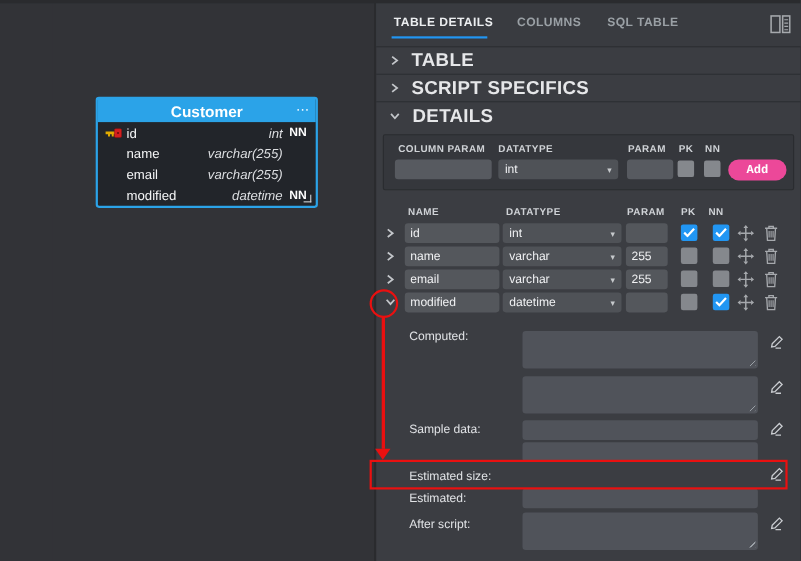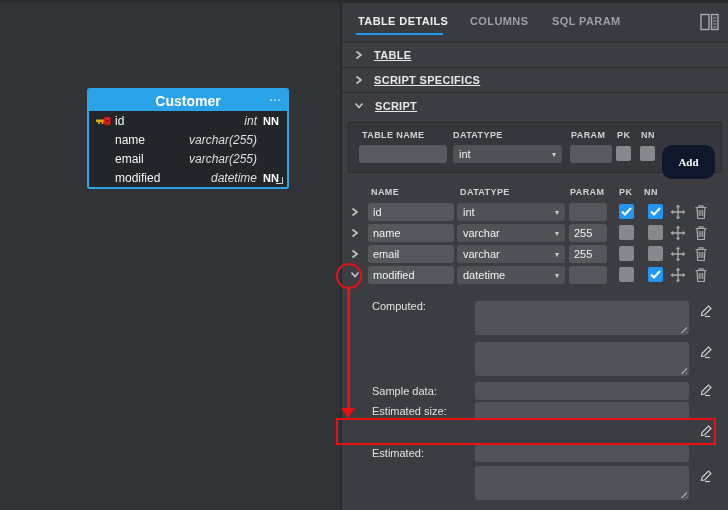--- a/index.html
+++ b/index.html
@@ -25,39 +25,39 @@
   
   .panel { position:absolute; left:340px; top:0; width:388px; height:510px; background:#3b3d42; border-left:2px solid #2a2b2e; }
   .tabbar { position:absolute; left:0; top:0; width:388px; height:43px; background:#393b40; border-bottom:1px solid #2c2e32; }
   .tab { position:absolute; top:15px; font-size:11px; font-weight:bold; letter-spacing:.4px; color:#9aa0a5; cursor:pointer; }
   .tab.active { color:#eceef0; }
   .tab-underline { position:absolute; left:14px; top:33px; width:87px; height:2px; background:#2196f3; }
   .panel-toggle { position:absolute; right:11px; top:13px; width:19px; height:18px; cursor:pointer; }
 
   .section { position:absolute; left:0; width:388px; height:25px; display:flex; align-items:center;
              padding-left:12px; gap:11px; border-bottom:1px solid #2c2e32; cursor:pointer; }
-  .section-label { font-size:11px; font-weight:bold; letter-spacing:.3px; color:#e6e7e9;text-decoration:underline; }
+  .section-label { font-size:17px; font-weight:bold; letter-spacing:.3px; color:#e6e7e9; }
   .chev { display:flex; align-items:center; }
 
   
   .addform { position:absolute; left:6px; top:122px; width:374px; height:51px; background:#35373c;
              border:1px solid #2a2c2f; border-radius:2px; }
   .flabel { position:absolute; top:7px; font-size:9px; font-weight:bold; letter-spacing:.4px; color:#cfd2d6; }
   .tinput { position:absolute; height:18px; background:#575a60; border:none; border-radius:3px;
             color:#f0f1f3; font-size:11px; padding:0 5px; font-family:"Liberation Sans",sans-serif; outline:none; }
   .sel { position:absolute; height:18px; background:#4f5257; border-radius:3px; color:#f0f1f3; font-size:11px;
          display:flex; align-items:center; padding:0 6px; cursor:pointer; }
   .sel .arrow { margin-left:auto; font-size:8px; color:#c6c9cc; }
   .cb { position:absolute; width:15px; height:15px; border-radius:2px; background:#85888d; cursor:pointer; }
   .cb.checked { background:#2196f3; }
   .cb svg { display:none; position:absolute; left:2px; top:3px; }
   .cb.checked svg { display:block; }
-  .btn-add { position:absolute; left:313px; top:22px; width:53px; height:34px; border:none; border-radius:10px;
-             background:#0f172a; color:#fff; font-size:11px; font-weight:bold; cursor:pointer;
-             font-family:Liberation Serif, serif; }
+  .btn-add { position:absolute; left:313px; top:22px; width:53px; height:19px; border:none; border-radius:10px;
+             background:#ec4899; color:#fff; font-size:11px; font-weight:bold; cursor:pointer;
+             font-family:Liberation Mono, monospace; }
 
   
   .hlabel { position:absolute; top:187px; font-size:9px; font-weight:bold; letter-spacing:.4px; color:#cfd2d6; }
   .lrow { position:absolute; left:0; width:388px; height:18px; }
   .lrow .chev { position:absolute; left:8px; top:4px; cursor:pointer; }
   .lrow .name-in { left:26px; top:0; width:86px; background:#54575c; }
   .lrow .sel { left:115px; top:0; width:108px; }
   .lrow .param-in { left:227px; top:0; width:38px; background:#54575c; }
   .lrow .cb { top:1px; }
   .rowicon { position:absolute; top:1px; width:16px; height:16px; cursor:pointer; }
@@ -123,21 +123,21 @@
       </div>
       <div class="tw-resize"></div>
     </div>
   </div>
 
   <div class="panel">
 
     <div class="tabbar">
       <span class="tab active" style="left:16px">TABLE DETAILS</span>
       <span class="tab" style="left:128px">COLUMNS</span>
-      <span class="tab" style="left:210px">SQL PARAM</span>
+      <span class="tab" style="left:210px">SQL TABLE</span>
       <div class="tab-underline"></div>
       <span class="panel-toggle">
         <svg width="19" height="18" viewBox="0 0 19 18">
           <rect x="1" y="1.5" width="8" height="15" fill="none" stroke="#a6a9ad" stroke-width="1.4"></rect>
           <rect x="11.5" y="1.5" width="6.5" height="15" fill="none" stroke="#a6a9ad" stroke-width="1.4"></rect>
           <path d="M13 5 h3.5 M13 8 h3.5 M13 11 h3.5 M13 14 h3.5" stroke="#a6a9ad" stroke-width="1"></path>
         </svg>
       </span>
     </div>
 
@@ -156,25 +156,25 @@
           </svg>
       </span>
       <span class="section-label">SCRIPT SPECIFICS</span>
     </div>
     <div class="section" style="top:93px; border-bottom:none">
       <span class="chev">
         <svg width="10" height="9" viewBox="0 0 10 9">
             <path d="M1.5 2.5 L5 6.5 L8.5 2.5" fill="none" stroke="#c3c6ca" stroke-width="1.6"></path>
           </svg>
       </span>
-      <span class="section-label">SCRIPT</span>
+      <span class="section-label">DETAILS</span>
     </div>
 
     <div class="addform">
-      <span class="flabel" style="left:13px">TABLE NAME</span>
+      <span class="flabel" style="left:13px">COLUMN PARAM</span>
       <span class="flabel" style="left:104px">DATATYPE</span>
       <span class="flabel" style="left:222px">PARAM</span>
       <span class="flabel" style="left:268px">PK</span>
       <span class="flabel" style="left:292px">NN</span>
 
       <input class="tinput" style="left: 10px; top: 22px; width: 88px;" value="">
       <div class="sel" style="left:104px; top:22px; width:109px">
         <span>int</span>
         <span class="arrow">▾</span>
       </div>
@@ -333,32 +333,33 @@
         </svg></span>
 
     <span class="dlabel" style="top:382px">Sample data:</span>
     <input class="d-in" style="top: 382px;" value="">
     <span class="pencil" style="top:381px">
       <svg width="17" height="17" viewBox="0 0 17 17">
           <path d="M4 10.5 L10.5 4 L13 6.5 L6.5 13 L3.5 13.5 Z" fill="none" stroke="#c9ccd0" stroke-width="1.2"></path>
           <path d="M7 14.5 h5" stroke="#c9ccd0" stroke-width="1.2"></path>
         </svg></span>
 
-    <span class="dlabel" style="top:402px">Estimated size:</span>
+    <span class="dlabel" style="top:424px">Estimated size:</span>
     <input class="d-in" style="top: 402px;" value="">
 
     <span class="pencil" style="top:422px">
       <svg width="17" height="17" viewBox="0 0 17 17">
           <path d="M4 10.5 L10.5 4 L13 6.5 L6.5 13 L3.5 13.5 Z" fill="none" stroke="#c9ccd0" stroke-width="1.2"></path>
           <path d="M7 14.5 h5" stroke="#c9ccd0" stroke-width="1.2"></path>
         </svg></span>
 
     <span class="dlabel" style="top:444px">Estimated:</span>
     <input class="d-in" style="top: 444px;" value="">
 
+    <span class="dlabel" style="top:468px">After script:</span>
     <textarea class="d-ta" style="top: 466px;"></textarea>
     <span class="ta-grip" style="left:337px; top:490px"></span>
     <span class="pencil" style="top:467px">
       <svg width="17" height="17" viewBox="0 0 17 17">
           <path d="M4 10.5 L10.5 4 L13 6.5 L6.5 13 L3.5 13.5 Z" fill="none" stroke="#c9ccd0" stroke-width="1.2"></path>
           <path d="M7 14.5 h5" stroke="#c9ccd0" stroke-width="1.2"></path>
         </svg></span>
   </div>
 
   <div class="anno-circle"></div>

